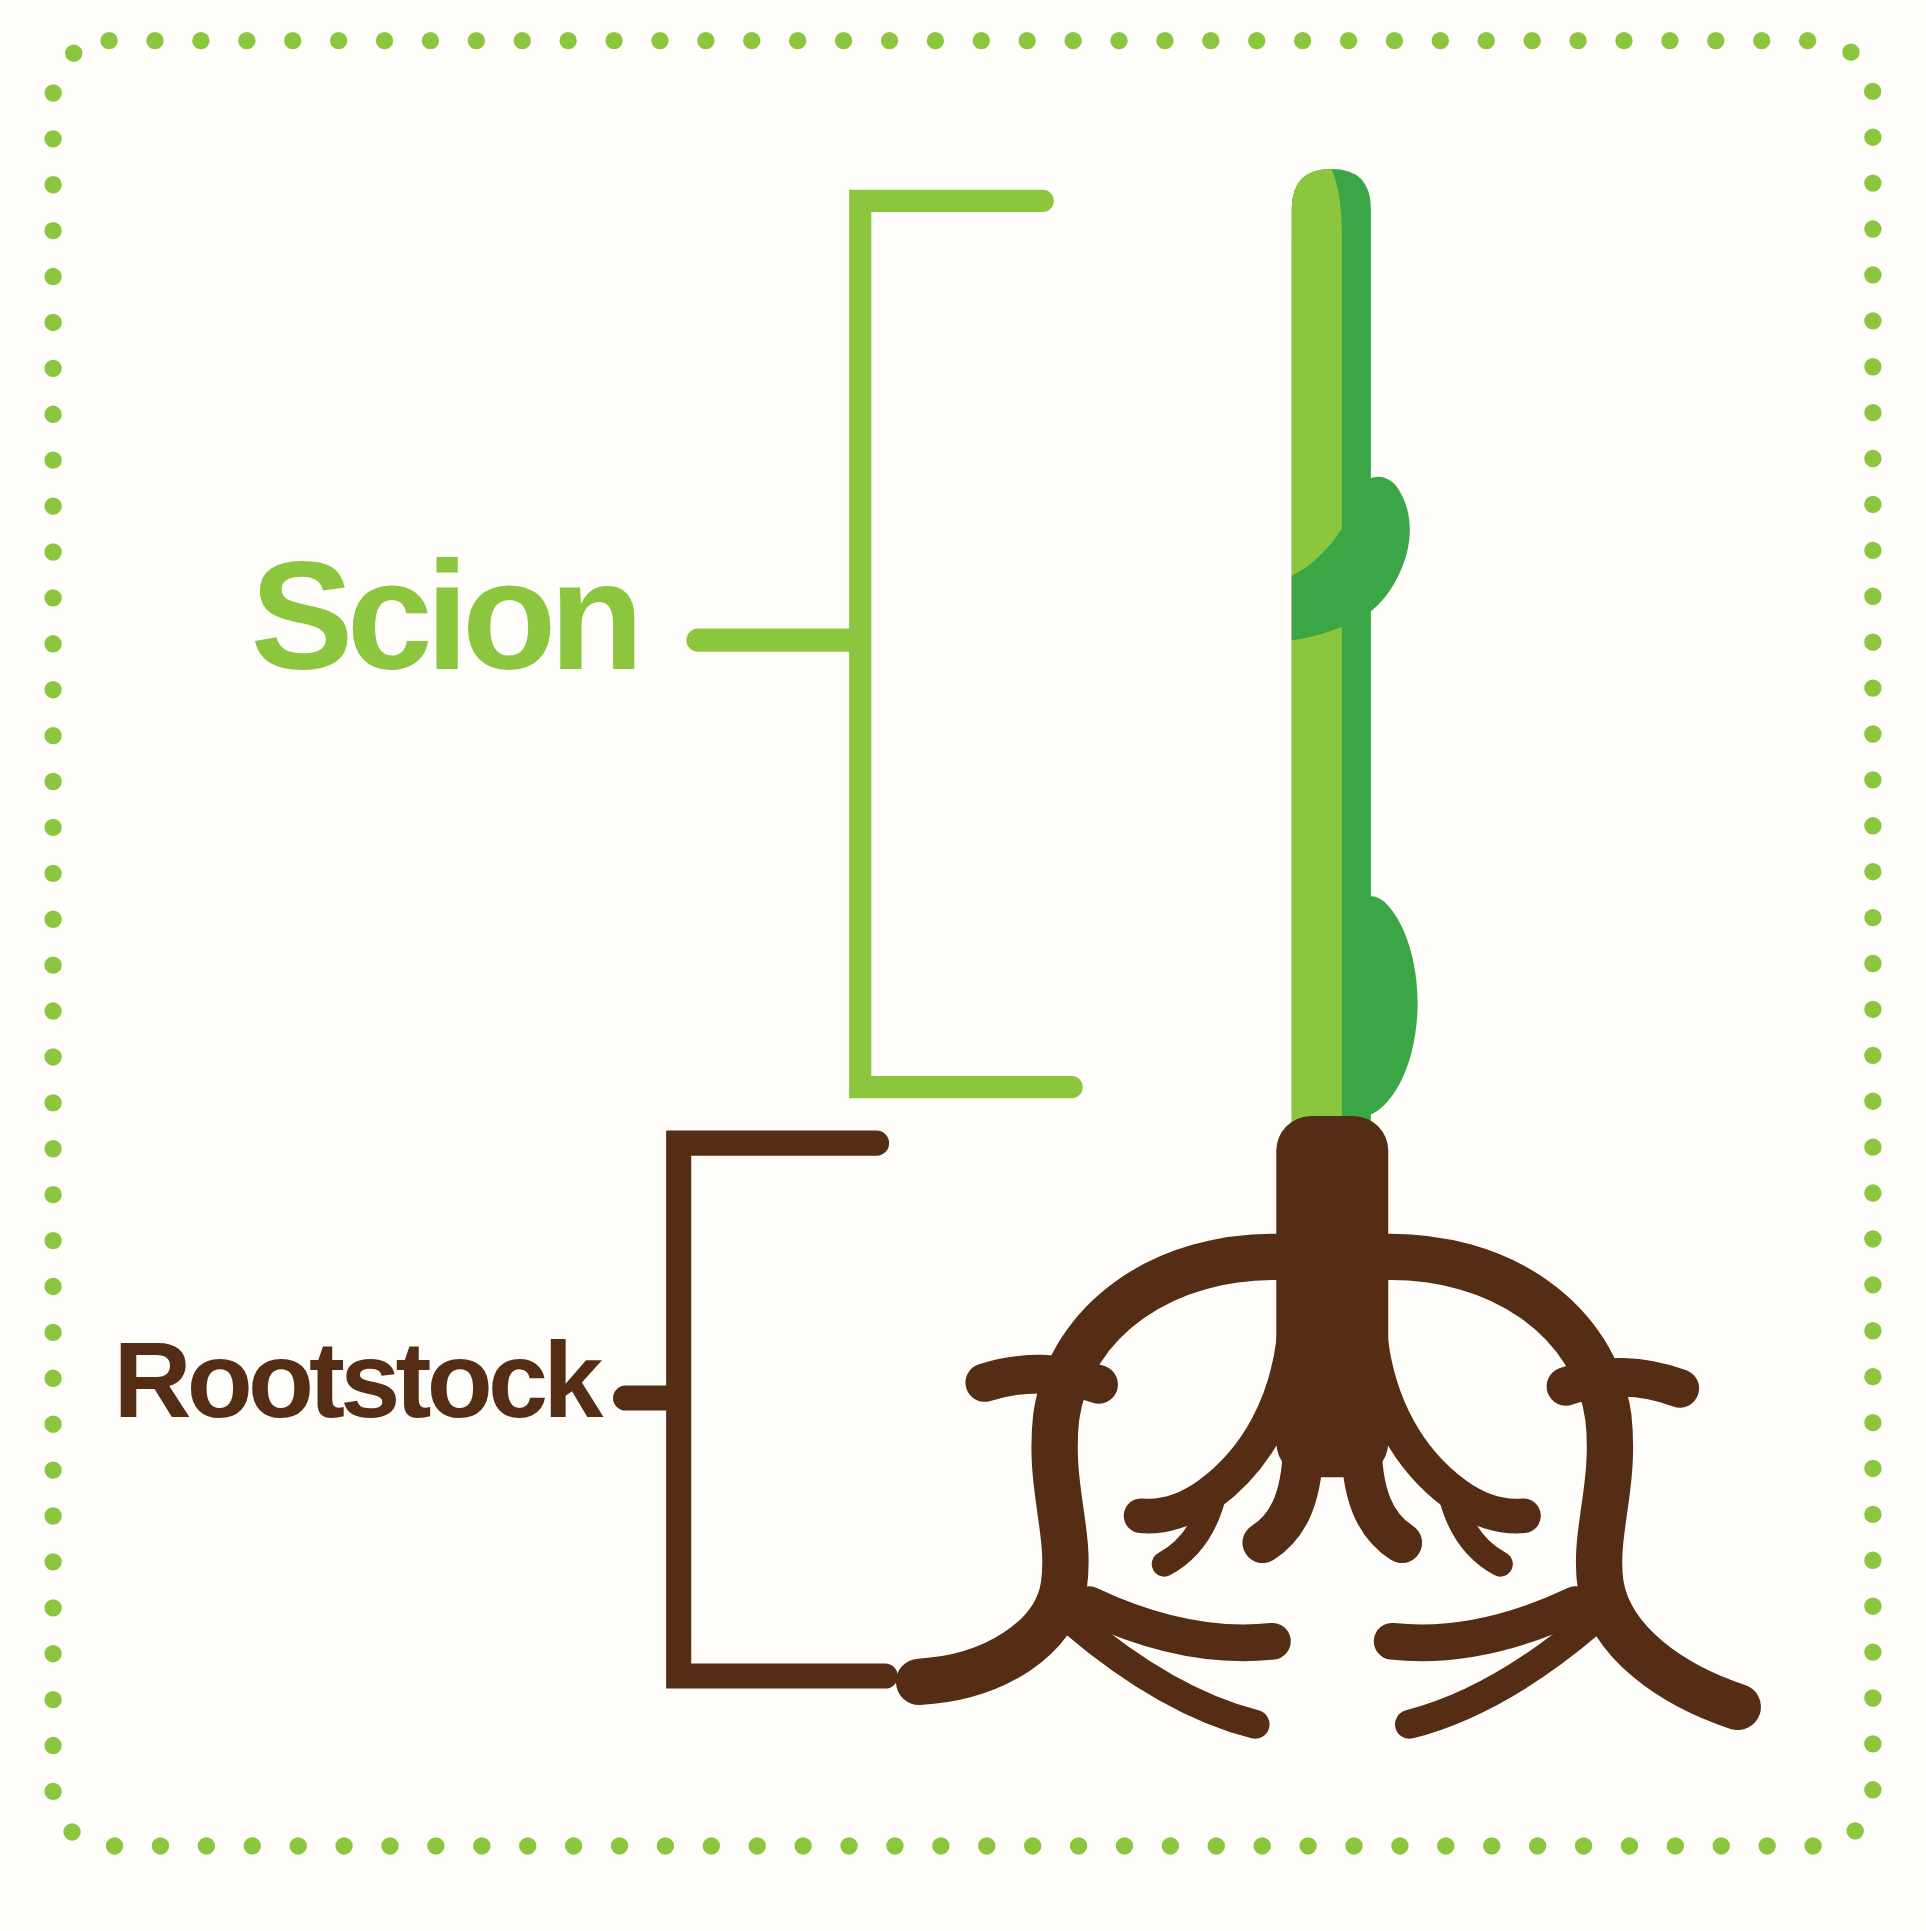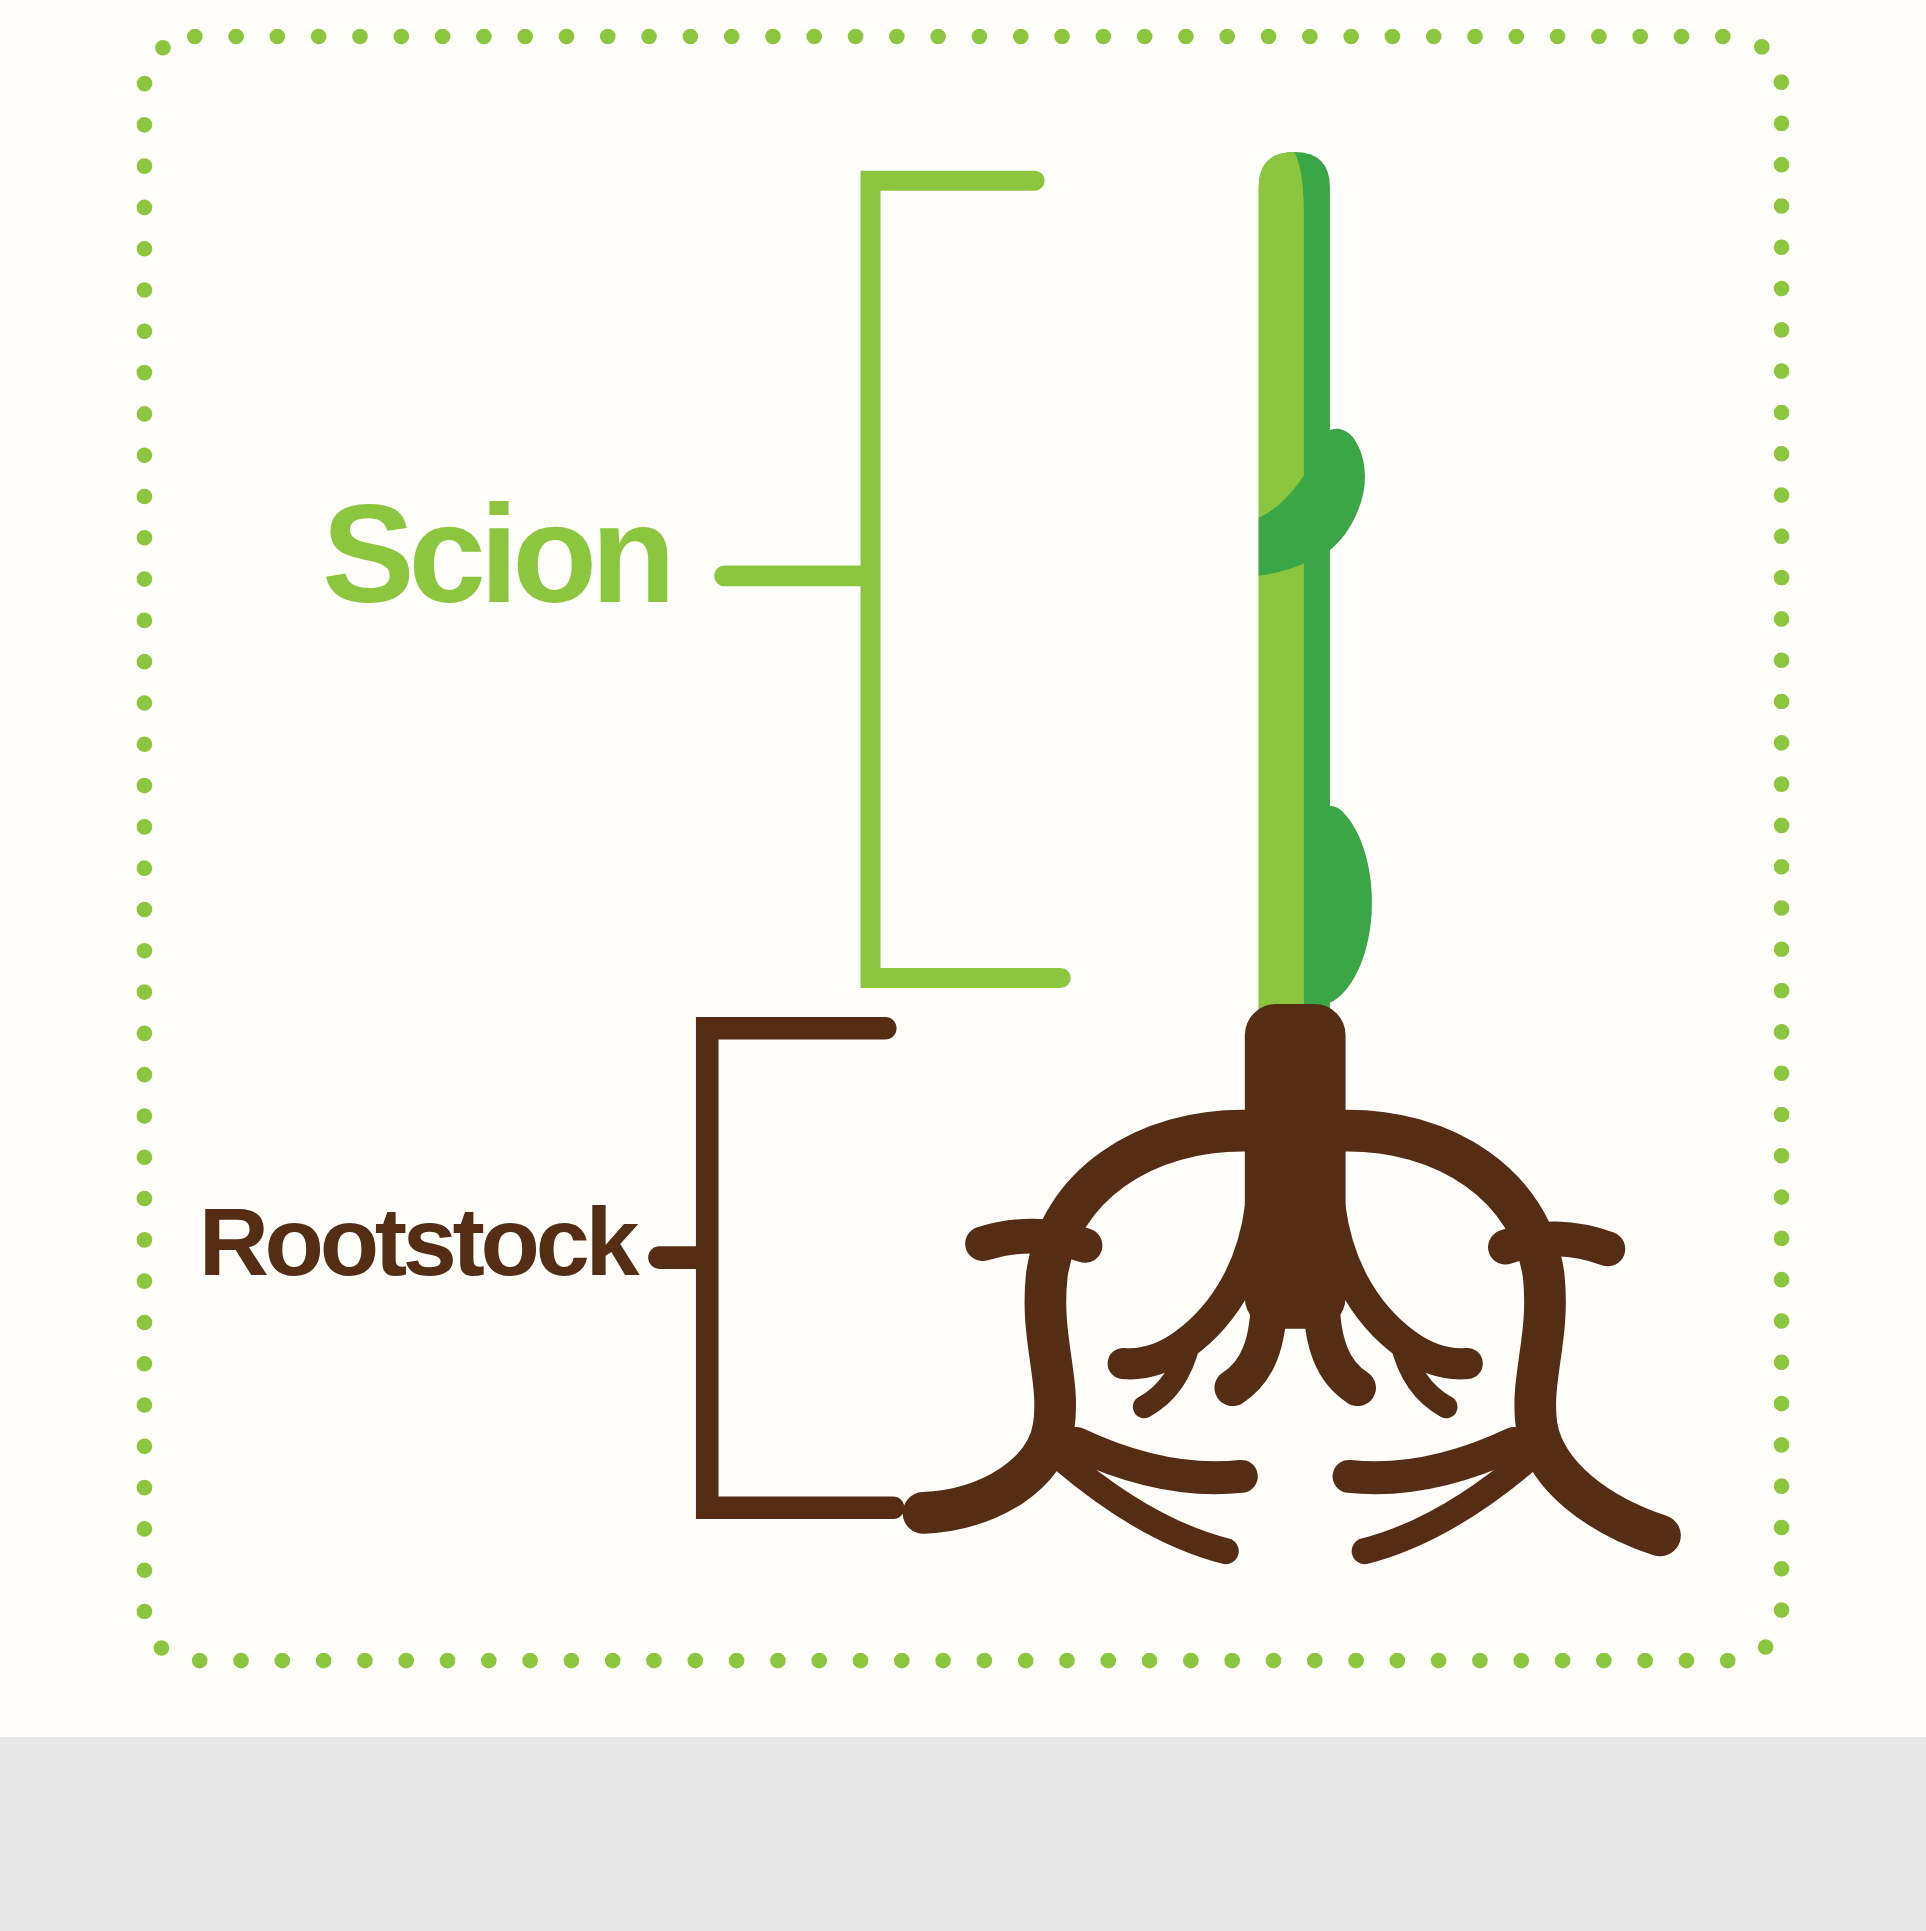--- a/index.html
+++ b/index.html
@@ -1,20 +1,20 @@
 <!DOCTYPE html>
 <html style="--light-green: #8cc63e; --dark-green: #3ba646; --brown: #552d15; --bg: #fffefb;"><head>
 <meta charset="utf-8">
 <style>
   html, body { margin: 0; padding: 0; }
   body { background: #e8e8e8; font-family: "Liberation Sans", sans-serif; }
   .canvas {
     position: relative;
     width: 1926px;
-    height: 1737px;
+    height: 1931px;
     background: var(--bg, #fffefb);
     margin: 0 auto;
     overflow: hidden;
   }
   svg { display: block; width: 100%; height: 100%; }
 
   .dots {
     fill: none;
     stroke: var(--light-green);
     stroke-width: 18;

